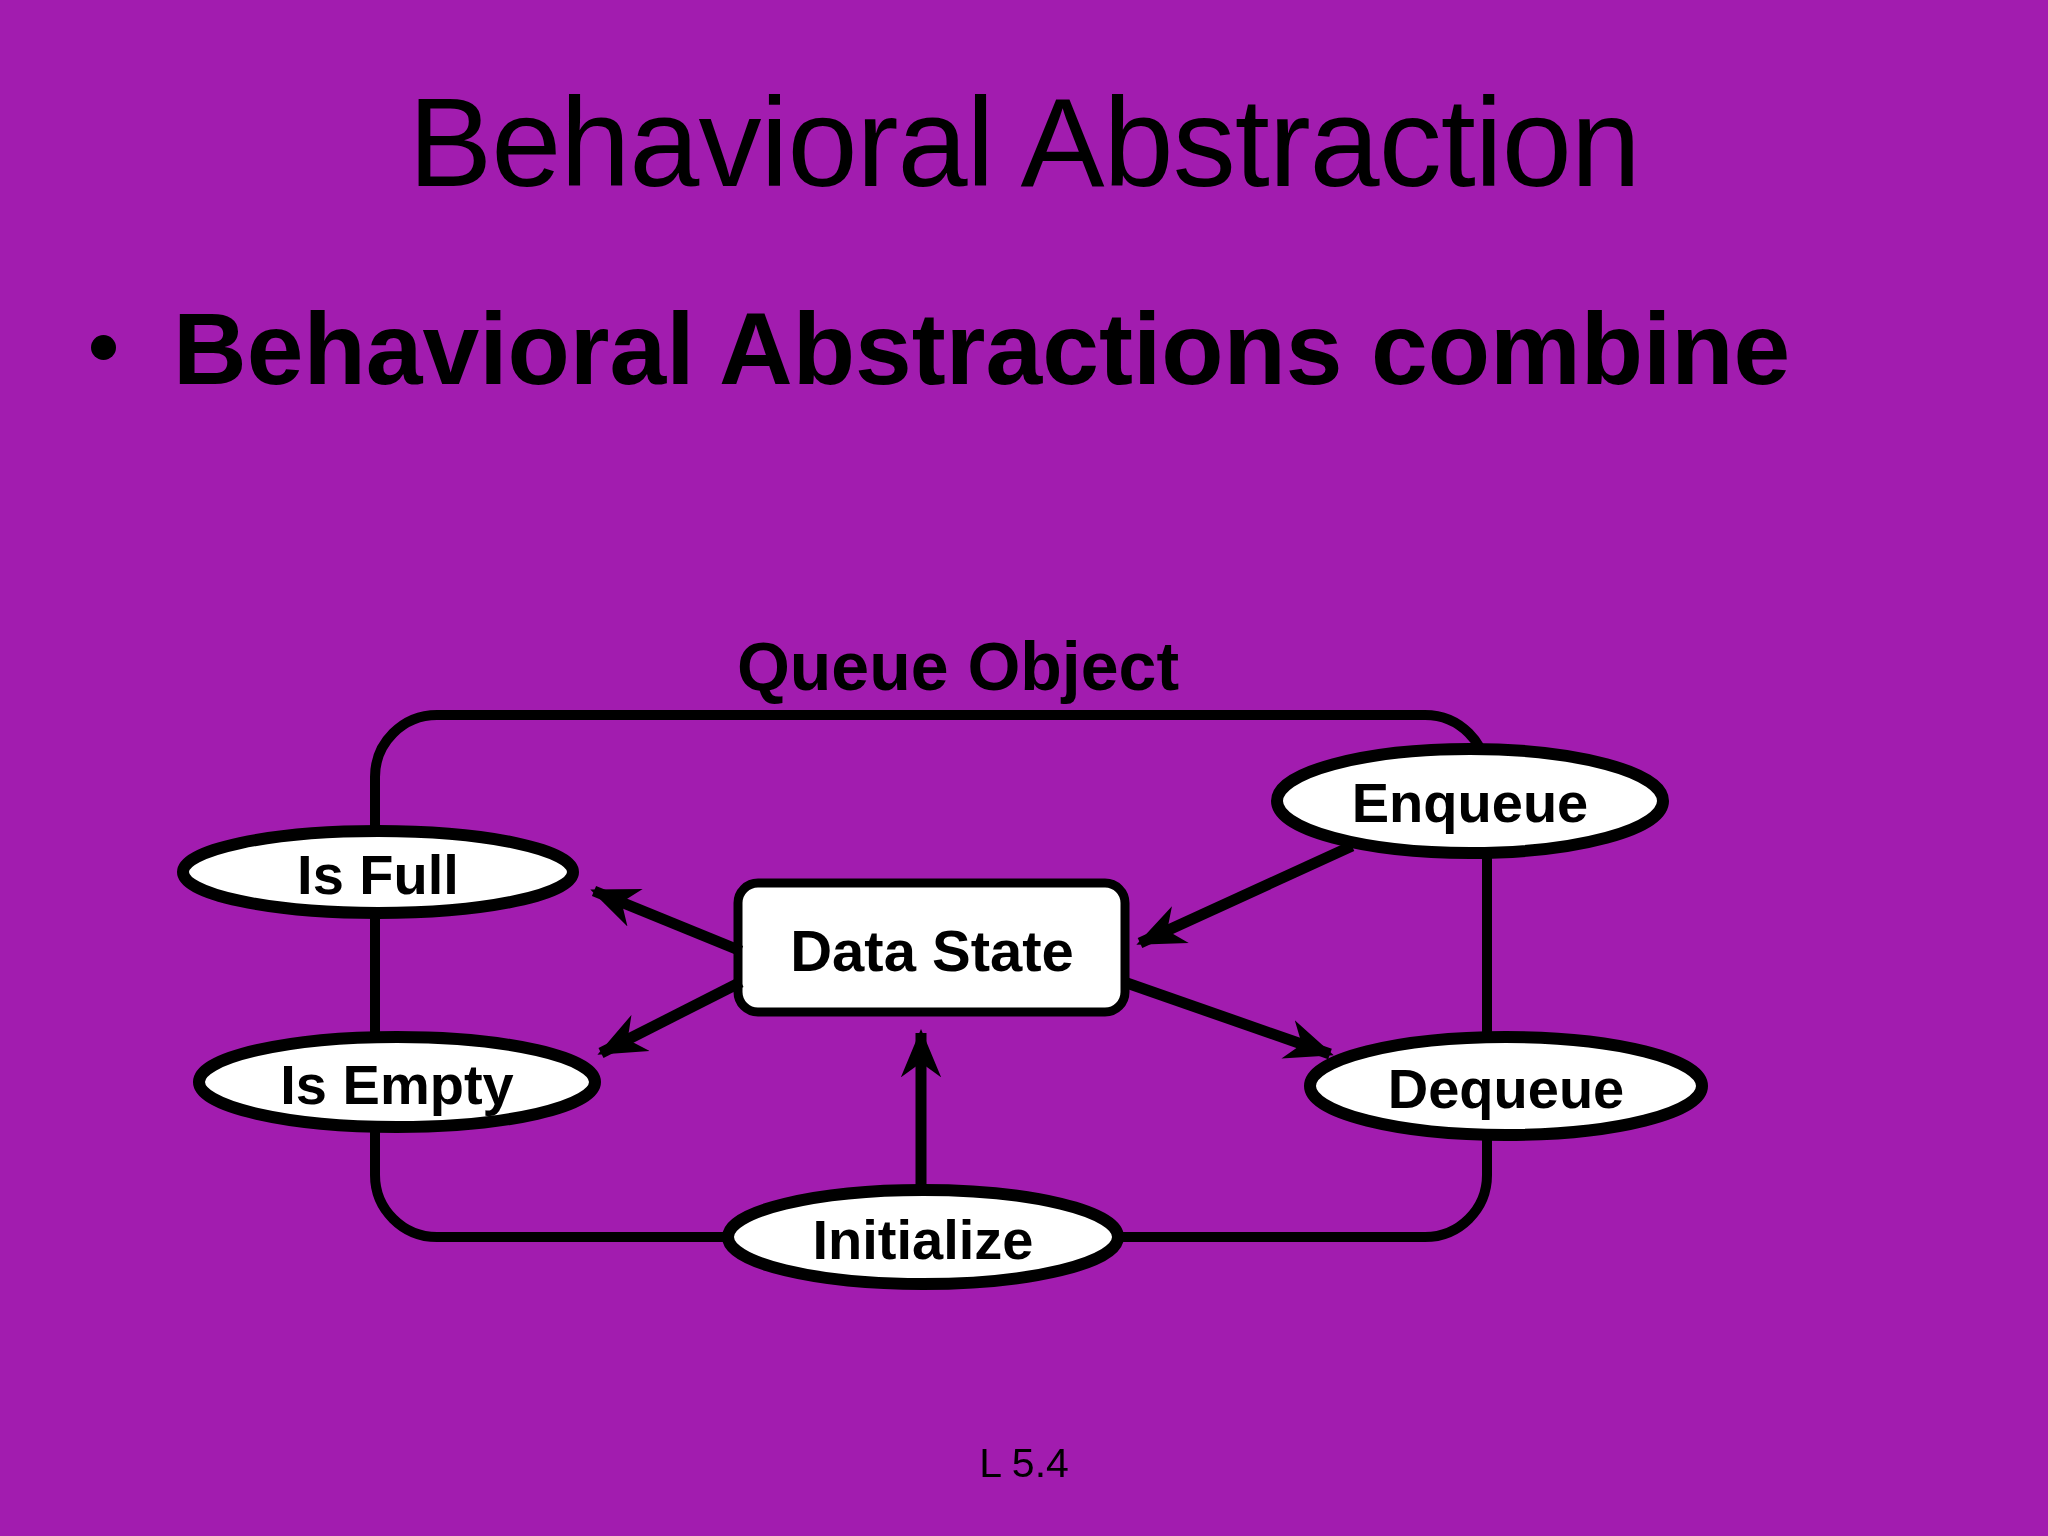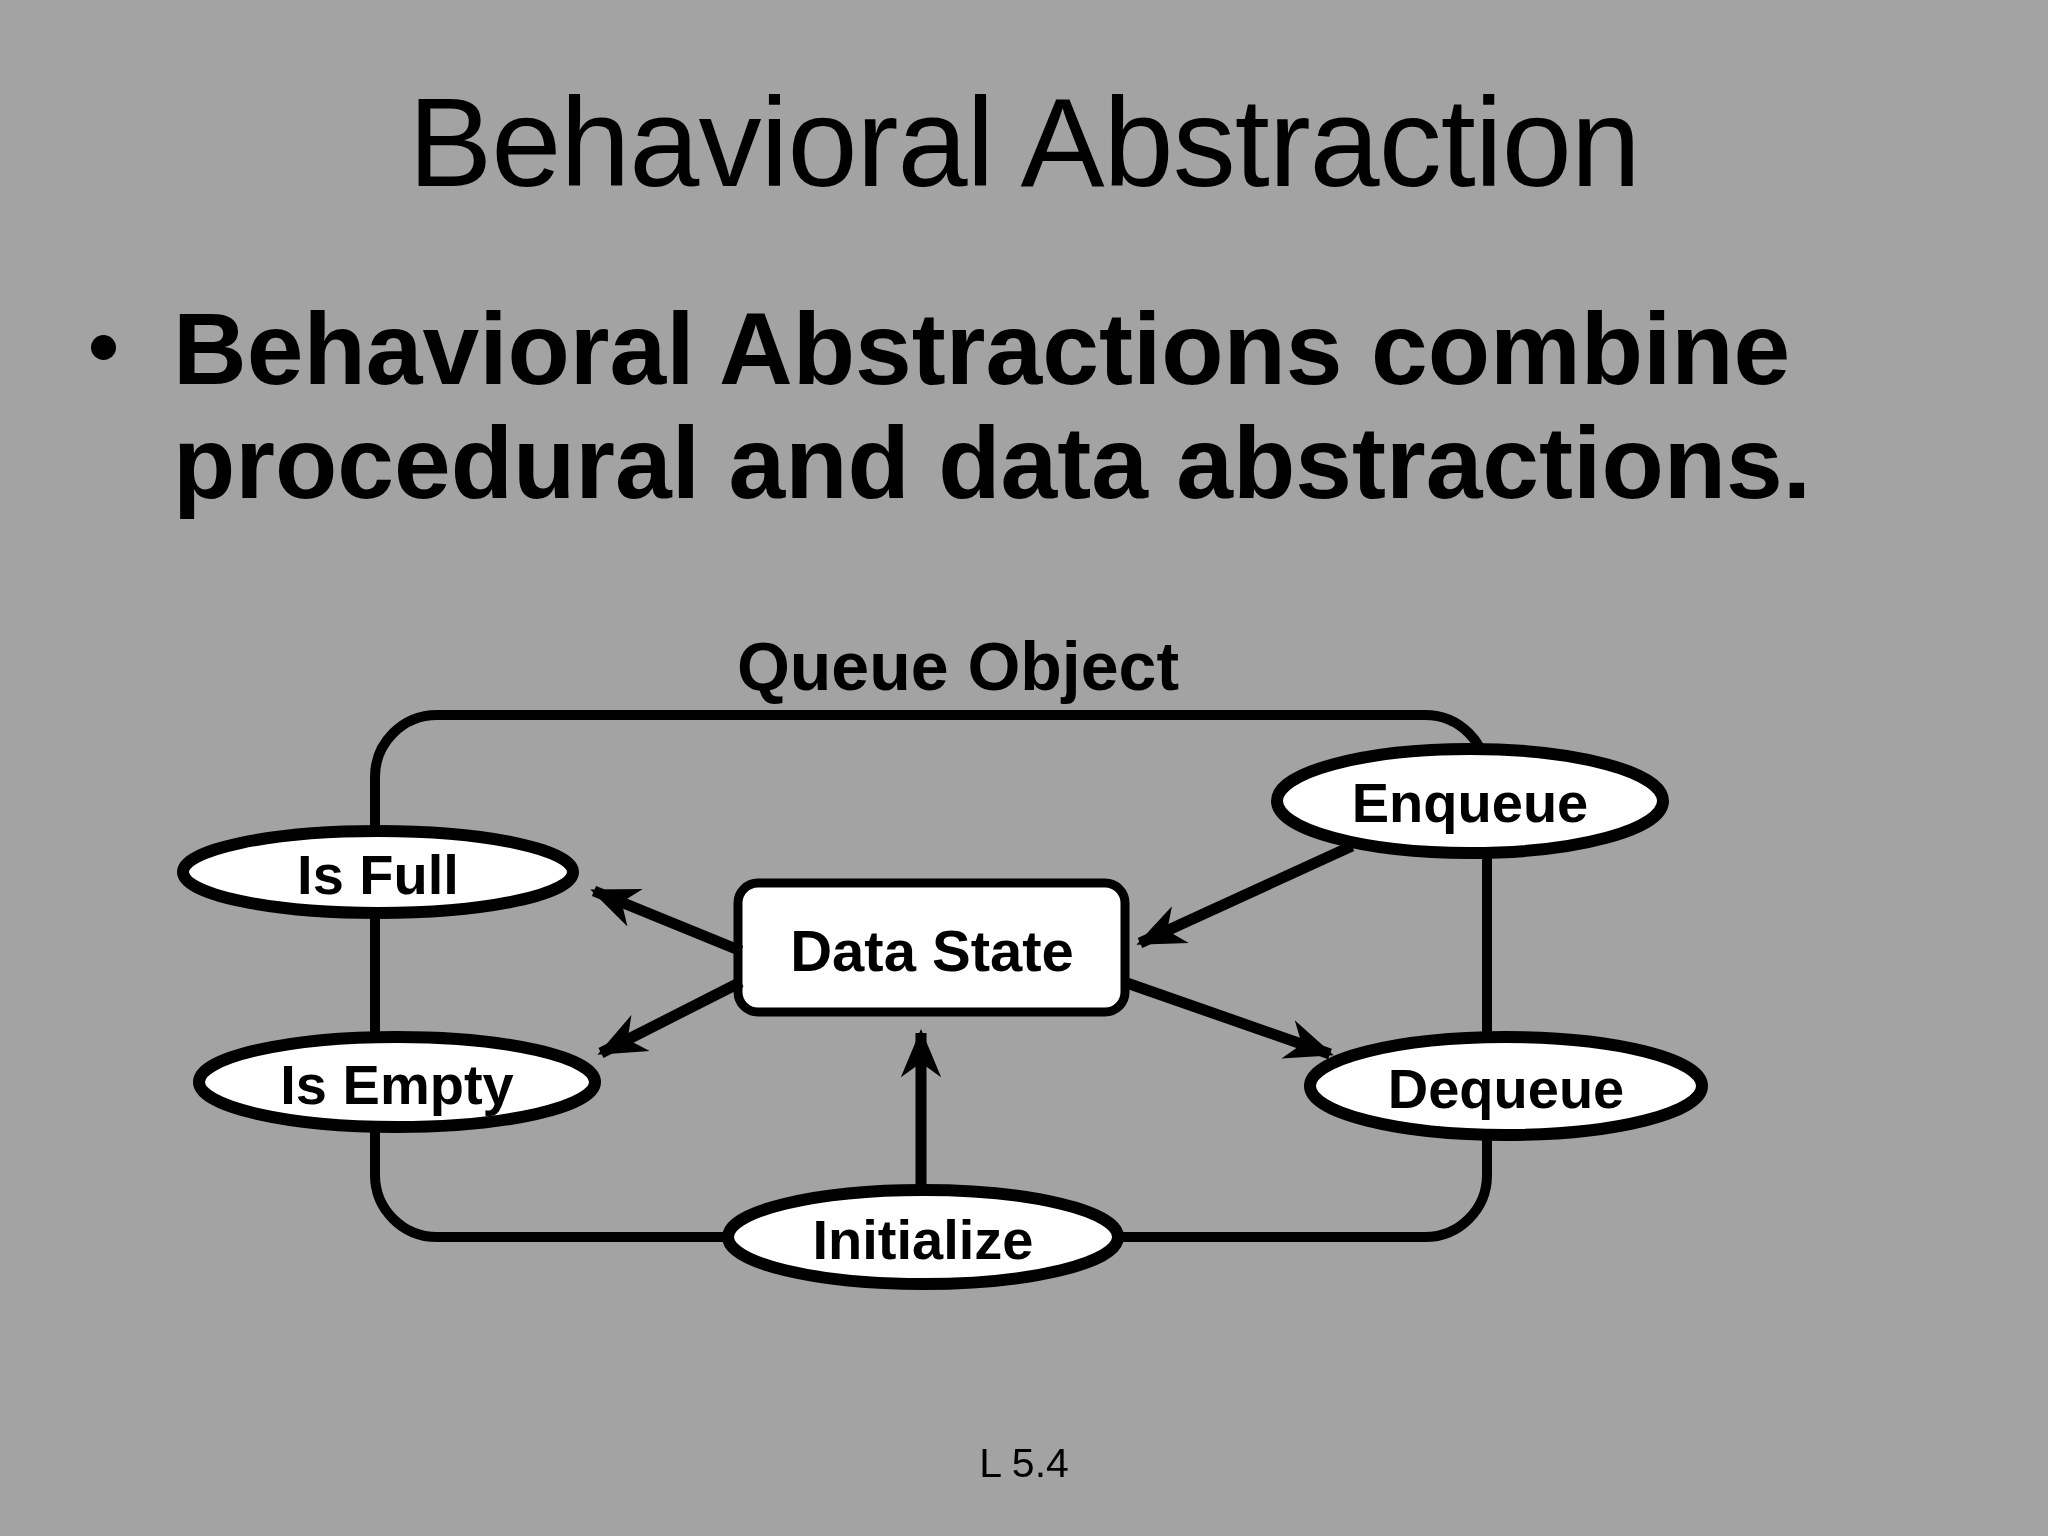--- a/index.html
+++ b/index.html
@@ -4,21 +4,21 @@
 <style>
   html, body {
     margin: 0;
     padding: 0;
     background: #ffffff;
   }
   .slide {
     position: relative;
     width: 2048px;
     height: 1536px;
-    background: #a3a3a3;
+    background: #a21caf;
     overflow: hidden;
     font-family: "Liberation Sans", sans-serif;
     color: #000000;
   }
   .title {
     position: absolute;
     top: 80px;
     left: 0;
     right: 0;
     margin: 0;
@@ -88,21 +88,20 @@
 </head>
 <body>
 
 <div class="slide">
 
   <h1 class="title">Behavioral Abstraction</h1>
 
   <div class="bullet-dot"></div>
   <div class="bullet-text">
     <div>Behavioral Abstractions combine</div>
-    <div>procedural and data abstractions.</div>
   </div>
 
   <svg class="diagram-svg" viewBox="0 0 2048 1536">
     <defs>
       <marker id="ah" viewBox="0 0 12 10" refX="11" refY="5" markerWidth="4.4" markerHeight="3.8" orient="auto">
         <path d="M 0 0 L 12 5 L 0 10 L 3.6 5 Z" fill="#000000"></path>
       </marker>
     </defs>
 
     <rect x="375" y="715" width="1112" height="522" rx="62" ry="62" fill="none" stroke="#000000" stroke-width="10"></rect>

